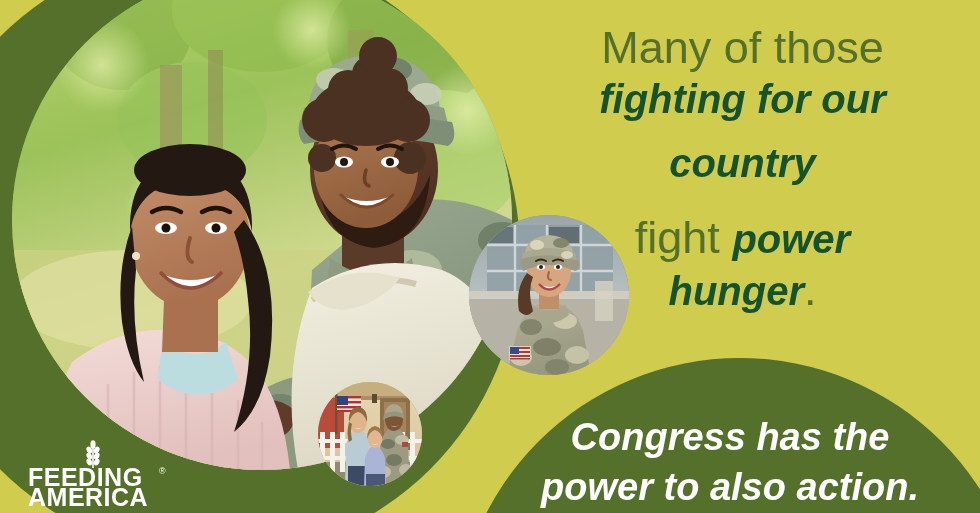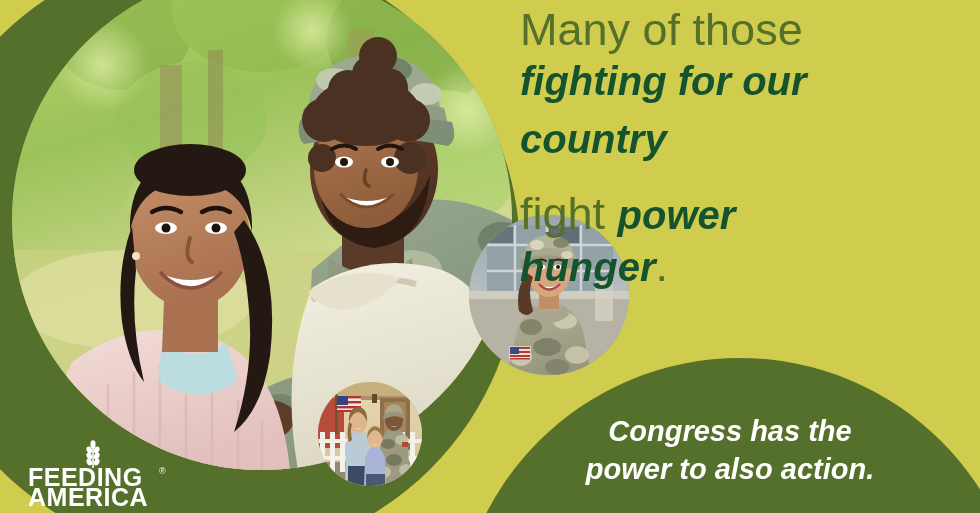--- a/index.html
+++ b/index.html
@@ -23,38 +23,38 @@
   
   .photo{position:absolute;border-radius:50%;overflow:hidden;background:#8a9a55;}
   .photo svg{display:block;width:100%;height:100%;}
 
   .photo-main{left:12px;top:-30px;width:500px;height:500px;}
   .photo-mid{left:469px;top:215px;width:160px;height:160px;}
   .photo-small{left:318px;top:382px;width:104px;height:104px;}
 
   
   .headline{
-    position:absolute;left:520px;top:4px;width:445px;
-    text-align:left;line-height:1.16;
+    position:absolute;left:520px;top:22px;width:445px;
+    text-align:center;line-height:1.16;
   }
   .hl-line{display:block;white-space:nowrap;}
   .t-dark{color:#55702a;font-weight:400;font-size:45px;}
   .t-white-i{color:#14532d;font-weight:bold;font-style:italic;font-size:40px;}
 
   .line1{font-size:45px;}
   .line2{margin-top:2px;}
-  .line3{margin-top:11px;}
+  .line3{margin-top:17px;}
   .line4{margin-top:26px;}
   .line5{margin-top:0;}
 
   
   .subhead{
     position:absolute;left:540px;top:412px;width:380px;
     text-align:center;color:#ffffff;font-style:italic;font-weight:bold;
-    font-size:29px;line-height:1.32;
+    font-size:38px;line-height:1.32;
   }
   .sub-line{display:block;white-space:nowrap;}
 
   
   .logo{position:absolute;left:28px;top:440px;width:170px;height:66px;}
   .logo svg{display:block;}
 </style>
 </head>
 <body>
 

